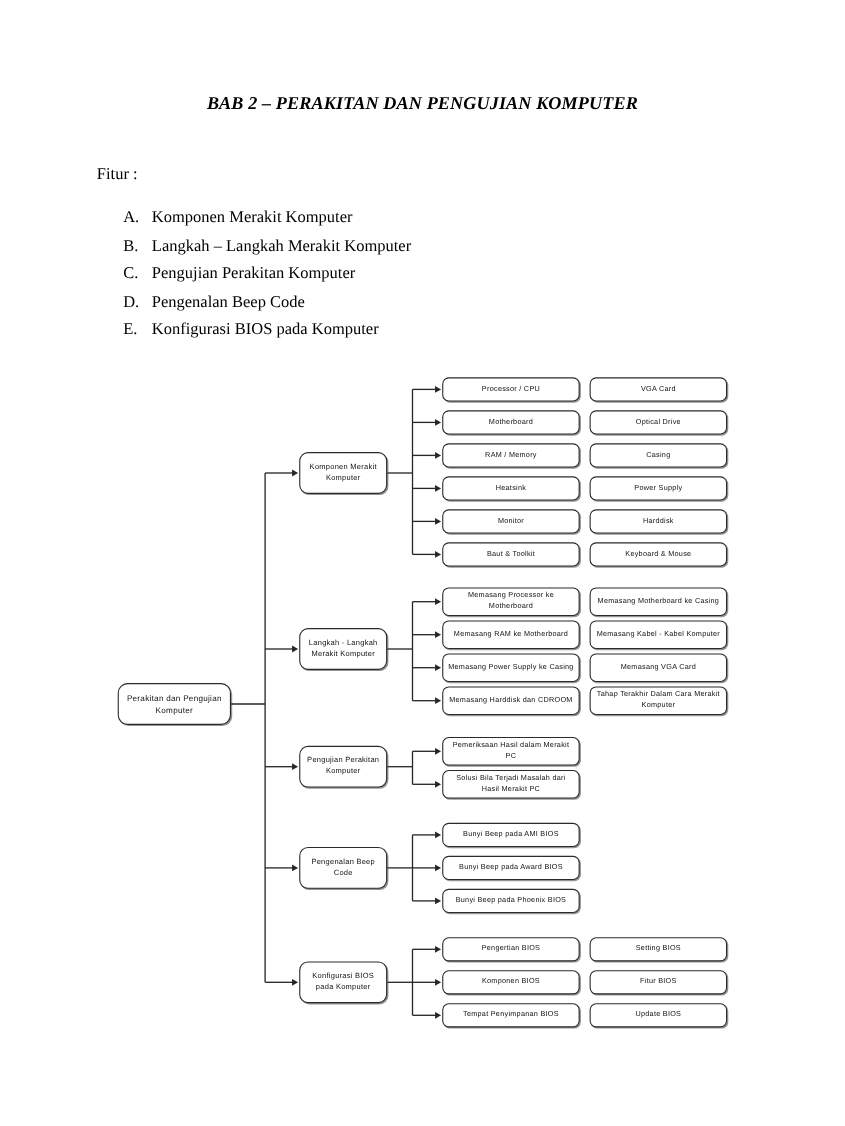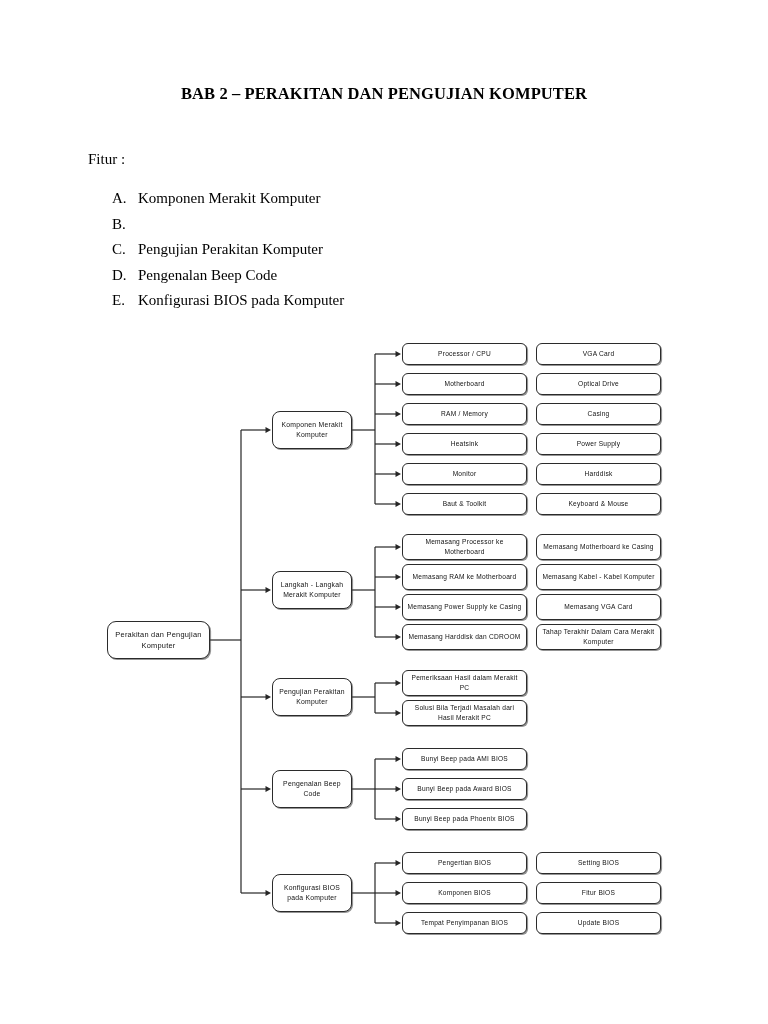--- a/index.html
+++ b/index.html
@@ -20,20 +20,21 @@
   #doc-title {
     position: absolute;
     top: 84px;
     left: 0;
     width: 768px;
     text-align: center;
     font-family: "Liberation Serif", serif;
     font-weight: bold;
     font-size: 16.5px;
     letter-spacing: 0.1px;
+    font-style: italic;
   }
   #materi-label {
     position: absolute;
     top: 151px;
     left: 88px;
     font-size: 15px;
   }
   #materi-list {
     position: absolute;
     top: 190px;
@@ -109,20 +110,21 @@
 
 <div id="materi-label">Fitur :</div>
 
 <div id="materi-list">
   <div class="materi-item">
     <span class="materi-marker">A.</span>
     <span class="materi-text">Komponen Merakit Komputer</span>
   </div>
   <div class="materi-item">
     <span class="materi-marker">B.</span>
+    <span class="materi-text">Langkah – Langkah Merakit Komputer</span>
   </div>
   <div class="materi-item">
     <span class="materi-marker">C.</span>
     <span class="materi-text">Pengujian Perakitan Komputer</span>
   </div>
   <div class="materi-item">
     <span class="materi-marker">D.</span>
     <span class="materi-text">Pengenalan Beep Code</span>
   </div>
   <div class="materi-item">

